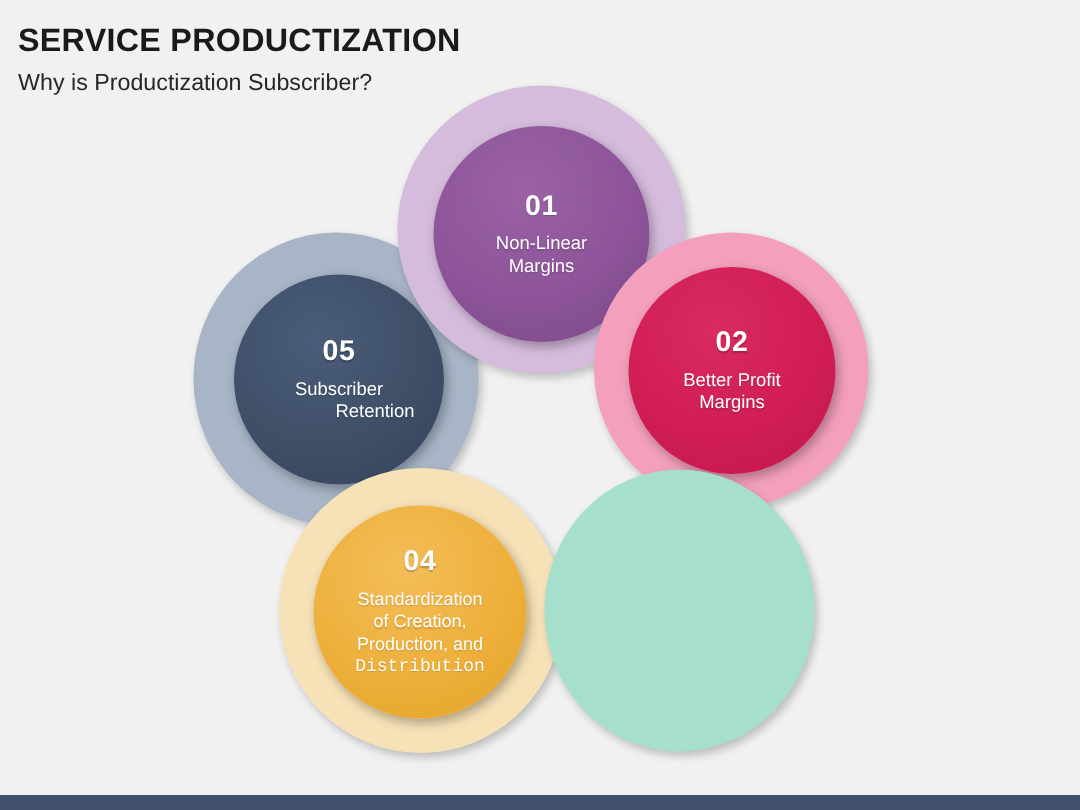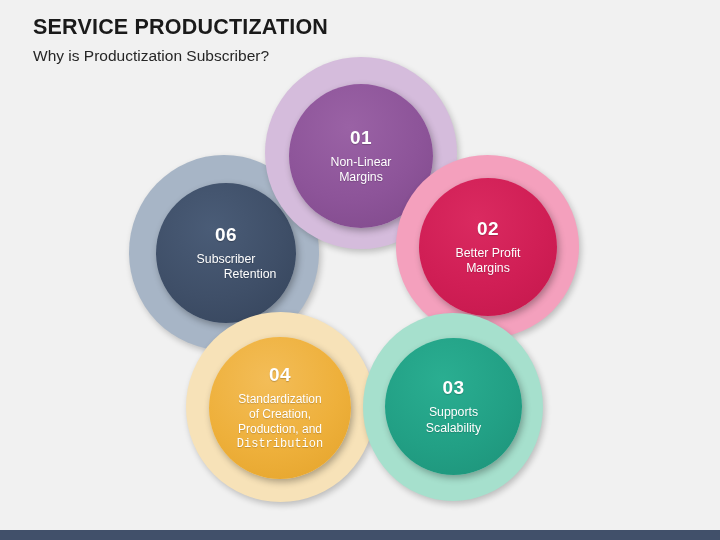--- a/index.html
+++ b/index.html
@@ -19,21 +19,21 @@
     position: absolute;
     left: 0; top: 0;
     width: 720px;
     height: 540px;
     background: #f1f1f1;
   }
 
   
   #header {
     position: absolute;
-    left: 33px;
+    left: 12px;
     top: 14px;
     width: 600px;
   }
   #slide-title {
     font-size: 21.5px;
     font-weight: bold;
     color: #1a1a1a;
     letter-spacing: 0.2px;
     line-height: 26px;
     margin: 0;
@@ -154,21 +154,21 @@
     <div id="slide-title">SERVICE PRODUCTIZATION</div>
     <div id="slide-subtitle">Why is Productization Subscriber?</div>
   </div>
 
   <div id="diagram">
 
     <div class="node" id="node-05">
       <div class="ring" style="background:#a7b5c6;"></div>
       <div class="core" style="background:radial-gradient(circle at 40% 32%, #4a5c77 0%, #3f4f68 55%, #34435a 100%);">
         <div class="core-inner">
-          <div class="num">06</div>
+          <div class="num">05</div>
           <div class="label">Subscriber</div>
           <div class="label" style="margin-top:0;padding-left:48px;">Retention</div>
         </div>
       </div>
     </div>
 
     <div class="node" id="node-04">
       <div class="ring" style="background:#f7e2b8;"></div>
       <div class="core" style="background:radial-gradient(circle at 42% 30%, #f3bd58 0%, #eeb03b 55%, #e3a229 100%);">
         <div class="core-inner">
@@ -198,26 +198,19 @@
         <div class="core-inner">
           <div class="num">02</div>
           <div class="label">Better Profit</div>
           <div class="label" style="margin-top:0;">Margins</div>
         </div>
       </div>
     </div>
 
     <div class="node" id="node-03">
       <div class="ring" style="background:#a6e0cd;"></div>
-      <div class="core" style="background:radial-gradient(circle at 42% 30%, #2aae91 0%, #22a085 55%, #1d9178 100%);">
-        <div class="core-inner">
-          <div class="num">03</div>
-          <div class="label">Supports</div>
-          <div class="label" style="margin-top:0;">Scalability</div>
-        </div>
-      </div>
     </div>
 
   </div>
 
   <div id="bottom-bar"></div>
 
 </div>
 
 </body></html>

